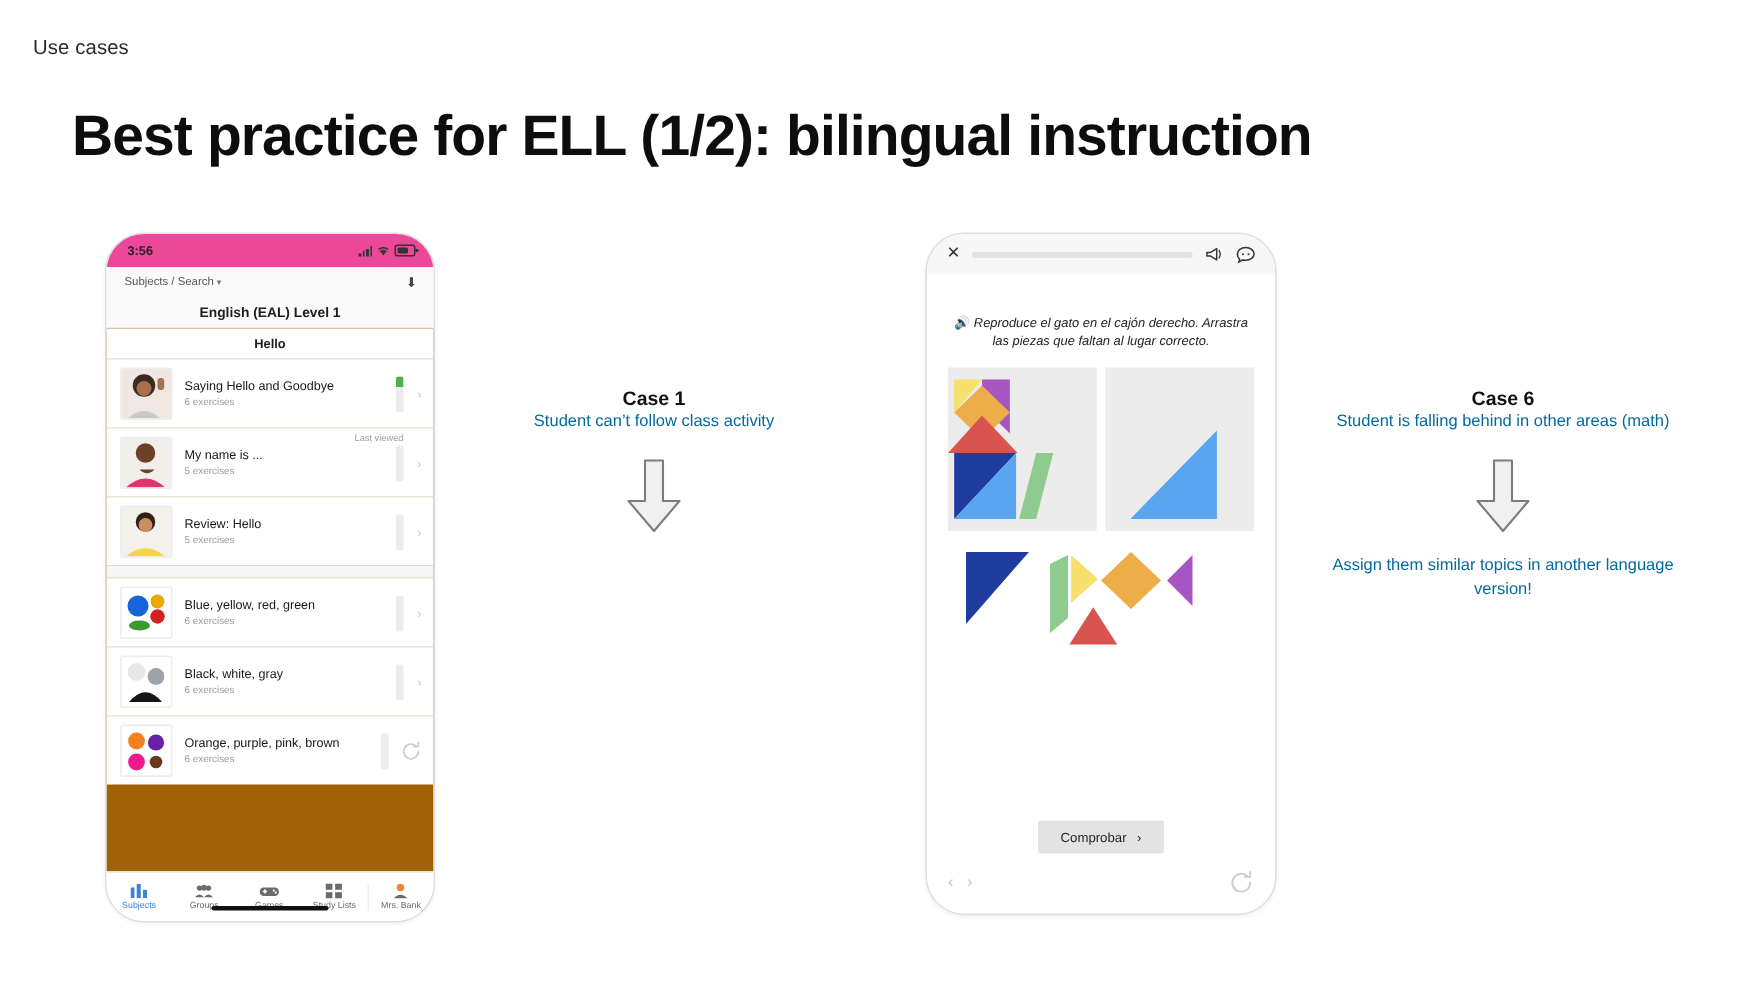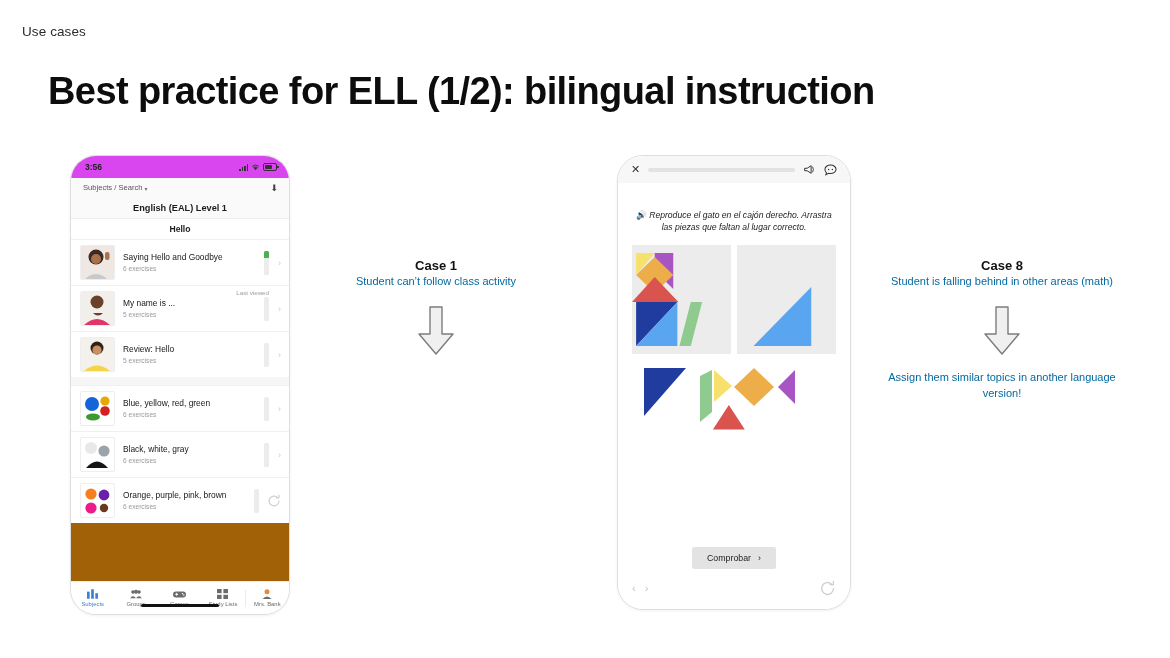--- a/index.html
+++ b/index.html
@@ -27,21 +27,21 @@
     border:1.6px solid #dedede;border-radius:26px;
     box-shadow:0 1px 3px rgba(0,0,0,.06);
     overflow:hidden;
   }
 
   
   .phone-left{left:70px;top:155px;width:218px;height:458px;}
   .pl-inner{position:absolute;inset:0;display:flex;flex-direction:column;}
 
   .statusbar{
-    height:22px;flex:0 0 22px;background:#d946ef;
+    height:22px;flex:0 0 22px;background:#ec4899;
     display:flex;align-items:center;justify-content:space-between;
     padding:0 12px 0 14px;
   }
   .sb-time{font-size:8.5px;font-weight:700;color:#222;}
   .sb-icons{display:flex;align-items:flex-end;gap:3px;}
   .sig{display:flex;align-items:flex-end;gap:1px;height:7px;}
   .sig i{display:block;width:1.5px;background:#333;}
   .sig i:nth-child(1){height:2.5px}.sig i:nth-child(2){height:4px}
   .sig i:nth-child(3){height:5.5px}.sig i:nth-child(4){height:7px}
   .batt{width:12px;height:6.5px;border:1px solid #333;border-radius:2px;position:relative;}
@@ -451,21 +451,21 @@
         </span>
         <svg width="17" height="17" viewBox="0 0 20 20">
           <path d="M17 10a7 7 0 1 1-2.2-5.1" stroke="#cfcfcf" stroke-width="1.6" fill="none" stroke-linecap="round"></path>
           <path d="M17 1.6V5.5h-3.9" stroke="#cfcfcf" stroke-width="1.6" fill="none" stroke-linecap="round" stroke-linejoin="round"></path>
         </svg>
       </div>
     </div>
   </div>
 
   <div class="case case-2">
-    <div class="case-title">Case 8</div>
+    <div class="case-title">Case 6</div>
     <div class="case-text">Student is falling behind in other areas (math)</div>
     <div class="arrow-wrap">
       <svg width="38" height="50" viewBox="0 0 38 50">
         <path d="M13 1 H25 V28 H36 L19 48 L2 28 H13 Z" fill="#f0f0f0" stroke="#7c7c7c" stroke-width="1.4" stroke-linejoin="round"></path>
       </svg>
     </div>
     <div class="case-text">Assign them similar topics in another language version!</div>
   </div>
 
 </div>

